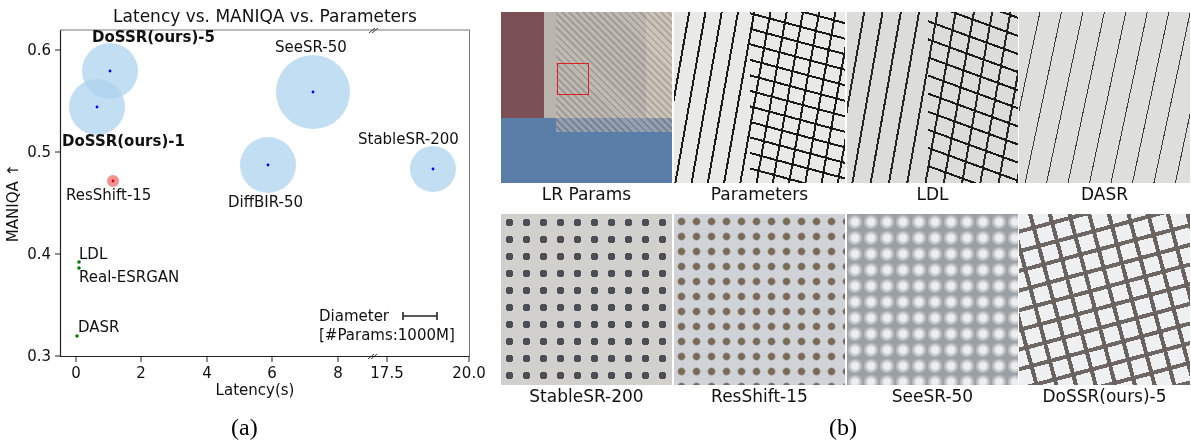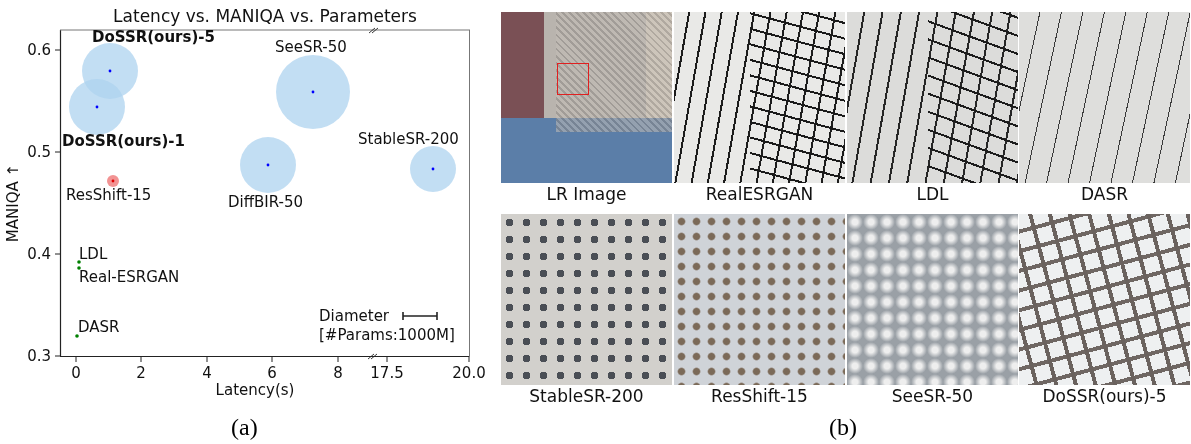--- a/index.html
+++ b/index.html
@@ -107,28 +107,28 @@
 <div class="caption" style="left:231px; top:414px;">(a)</div>
 
 <div>
 
   <div class="tile" style="left:501px; top:12px; background:
       linear-gradient(180deg, transparent 0 62%, #5b7ea8 62% 100%),
       linear-gradient(90deg, #7a5055 0 25%, #b9b4ae 25% 85%, #d9cfc0 85% 100%);">
     <div style="position:absolute; left:55px; top:0; width:116px; height:120px; background: repeating-linear-gradient(45deg, #c3bdb6 0 3px, #8e8985 3px 5px); opacity:0.55;"></div>
     <div style="position:absolute; left:56px; top:51px; width:32px; height:32px; border:1.5px solid #e02020; box-sizing:border-box;"></div>
   </div>
-  <div class="tile-label" style="left:501px; top:184px;">LR Image</div>
+  <div class="tile-label" style="left:501px; top:184px;">LR Params</div>
 
   <div class="tile" style="left:674px; top:12px; background:
       repeating-linear-gradient(100deg, #e9e9e7 0 14px, #1d1d1d 14px 16px),
       #e6e6e4;">
     <div style="position:absolute; right:0; top:0; width:95px; height:171px; background: repeating-linear-gradient(15deg, transparent 0 13px, #1a1a1a 13px 15px);"></div>
   </div>
-  <div class="tile-label" style="left:674px; top:184px;">RealESRGAN</div>
+  <div class="tile-label" style="left:674px; top:184px;">Parameters</div>
 
   <div class="tile" style="left:847px; top:12px; background:
       repeating-linear-gradient(100deg, #dcdcda 0 16px, #262626 16px 18px);">
     <div style="position:absolute; right:0; top:0; width:90px; height:171px; background: repeating-linear-gradient(20deg, transparent 0 15px, #1c1c1c 15px 17px);"></div>
   </div>
   <div class="tile-label" style="left:847px; top:184px;">LDL</div>
 
   <div class="tile" style="left:1019px; top:12px; background:
       repeating-linear-gradient(102deg, #dededc 0 20px, #3a3a3a 20px 21px);">
   </div>

